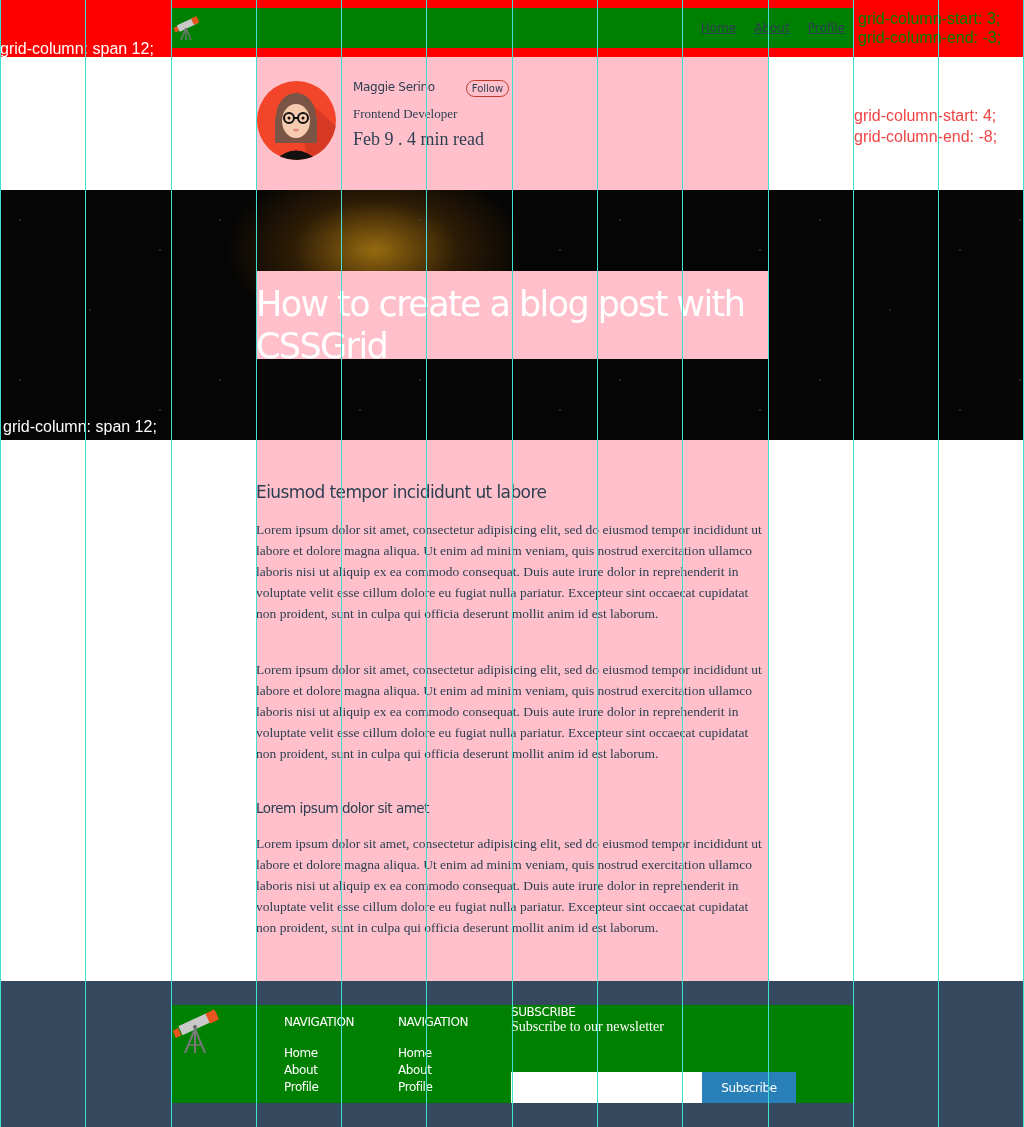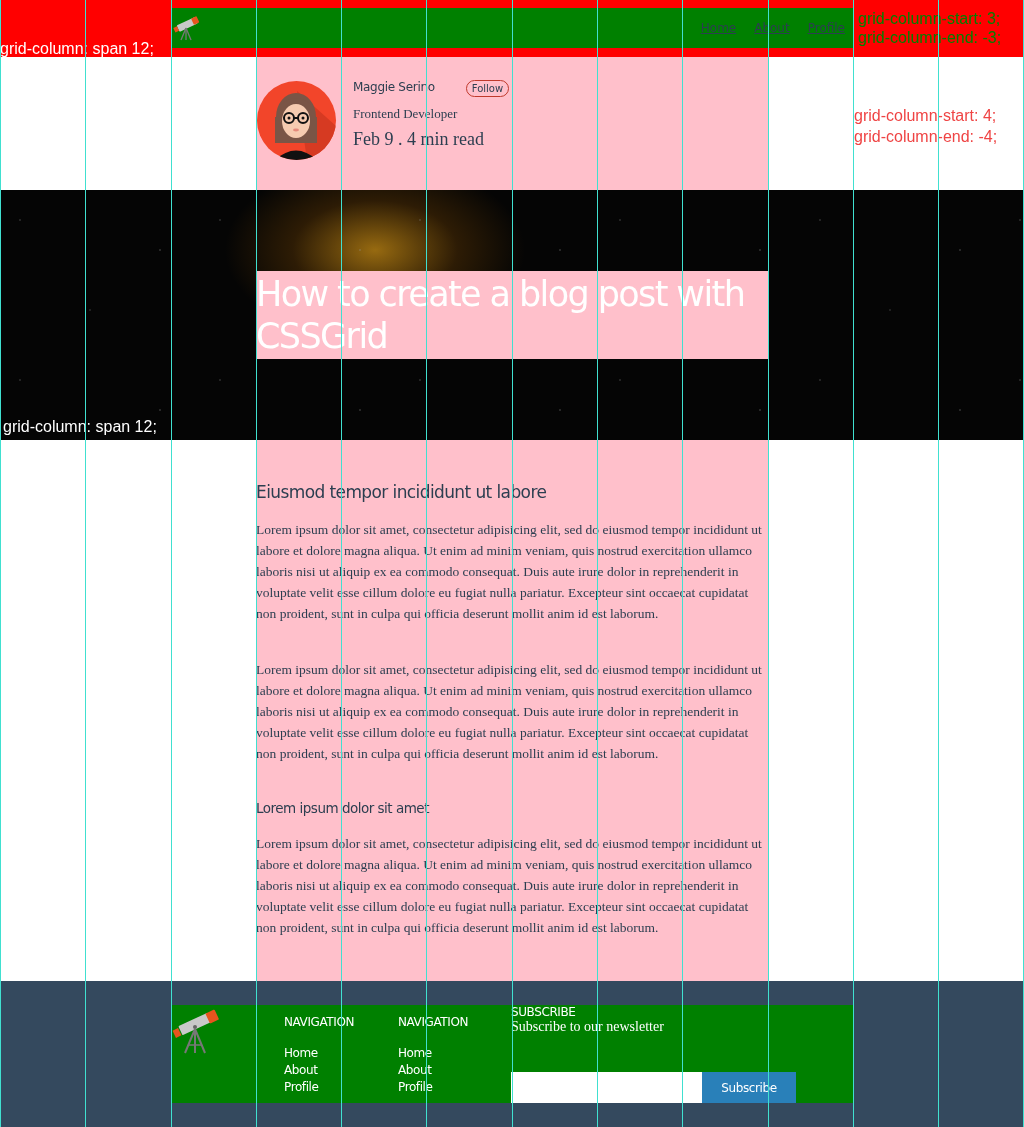--- a/index.html
+++ b/index.html
@@ -28,21 +28,21 @@
   
   .hero { position: absolute; top: 190px; left: 0; width: 1024px; height: 250px; overflow: hidden;
     background:
       radial-gradient(ellipse 150px 90px at 375px 60px, rgba(200,140,20,0.75), rgba(120,70,5,0.35) 55%, transparent 100%),
       radial-gradient(ellipse 900px 420px at 512px 560px, #0b0b0b 60%, #1f5a8c 62%, #0a1a2a 64%, transparent 66%),
       #050505; }
   .hero-stars { position: absolute; inset: 0;
     background-image: radial-gradient(1px 1px at 20px 30px, #888, transparent), radial-gradient(1px 1px at 90px 120px, #777, transparent), radial-gradient(1px 1px at 160px 60px, #999, transparent), radial-gradient(1px 1px at 870px 40px, #888, transparent), radial-gradient(1px 1px at 950px 130px, #777, transparent), radial-gradient(1px 1px at 810px 90px, #999, transparent);
     background-size: 200px 160px; opacity: 0.8; }
   .hero-title-box { position: absolute; left: 256px; top: 81px; width: 512px; height: 88px; background: #ffc0cb; }
-  .hero-title { font-family: "DejaVu Sans", sans-serif; font-size: 35px; line-height: 42px; color: #fff; letter-spacing: -1.6px; font-weight: normal; padding-top: 2px; }
+  .hero-title { font-family: "DejaVu Sans", sans-serif; font-size: 35px; line-height: 42px; color: #fff; letter-spacing: -1.6px; font-weight: normal; padding-top: 12px; }
   .hero-label { position: absolute; left: 3px; top: 228px; font-family: "Liberation Sans", sans-serif; font-size: 16px; color: #fff; }
 
   
   .article { position: absolute; top: 440px; left: 256px; width: 512px; height: 541px; background: #ffc0cb; }
   .article h2 { position: absolute; left: 0; top: 42px; font-family: "DejaVu Sans", sans-serif; font-size: 17px; font-weight: normal; color: #2c3e50; letter-spacing: -0.6px; }
   .article h3 { position: absolute; left: 0; top: 360px; font-family: "DejaVu Sans", sans-serif; font-size: 13.5px; font-weight: normal; color: #2c3e50; letter-spacing: -0.5px; }
   .article p { position: absolute; left: 0; width: 512px; font-size: 13.5px; line-height: 21px; color: #2c3e50; }
   .p1 { top: 79px; } .p2 { top: 219px; } .p3 { top: 393px; }
 
   
@@ -109,21 +109,21 @@
   </div>
   <div class="author-name-row">
     <span class="author-name">Maggie Serino</span>
     <button class="follow-btn">Follow</button>
   </div>
   <div class="author-role">Frontend Developer</div>
   <div class="author-meta">Feb 9 . 4 min read</div>
 </section>
 <div class="author-note">
   <div>grid-column-start: 4;</div>
-  <div>grid-column-end: -4;</div>
+  <div>grid-column-end: -8;</div>
 </div>
 
 <section class="hero">
   <div class="hero-stars"></div>
   <div class="hero-title-box">
     <h1 class="hero-title">How to create a blog post with CSSGrid</h1>
   </div>
   <span class="hero-label">grid-column: span 12;</span>
 </section>
 

